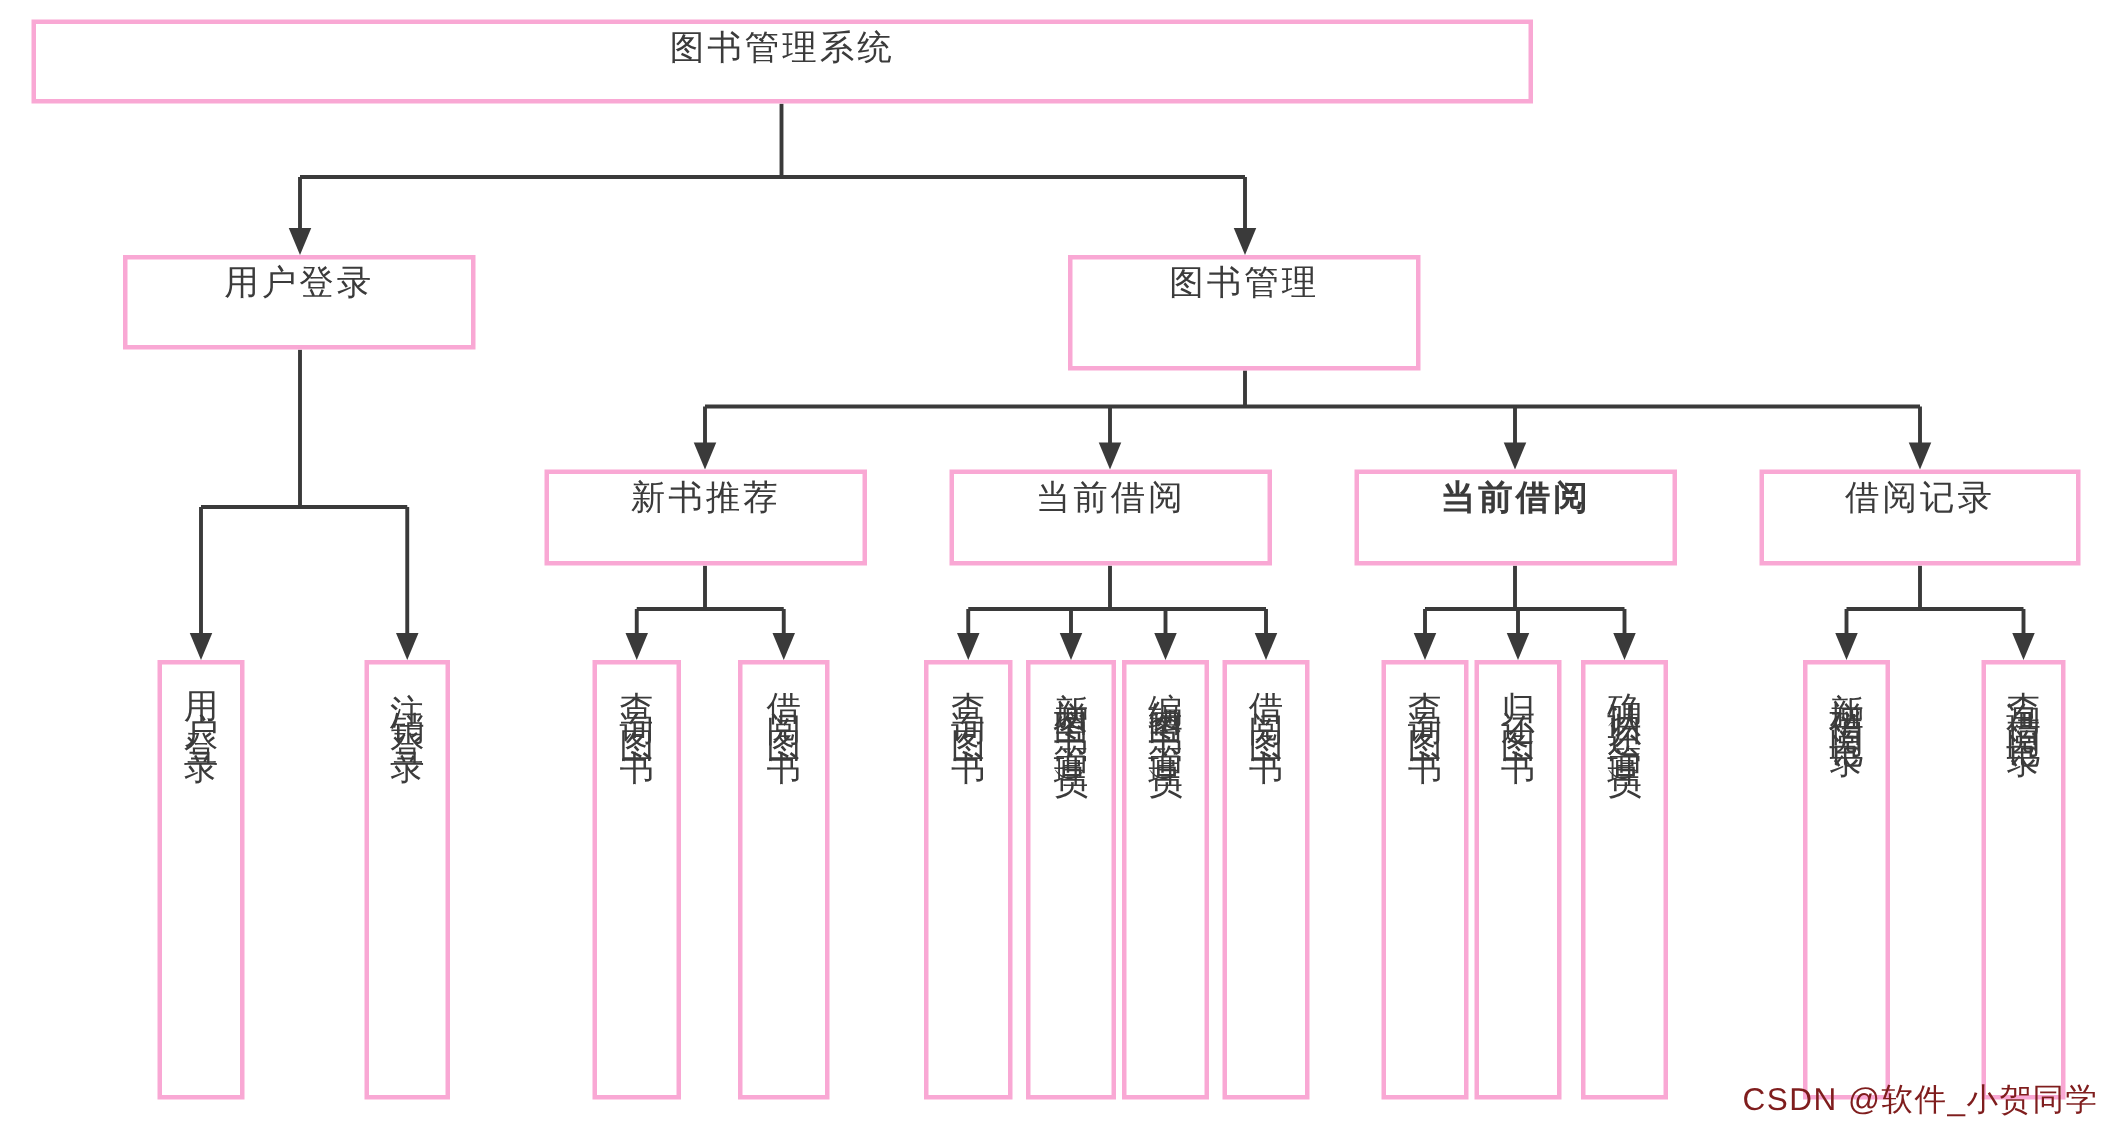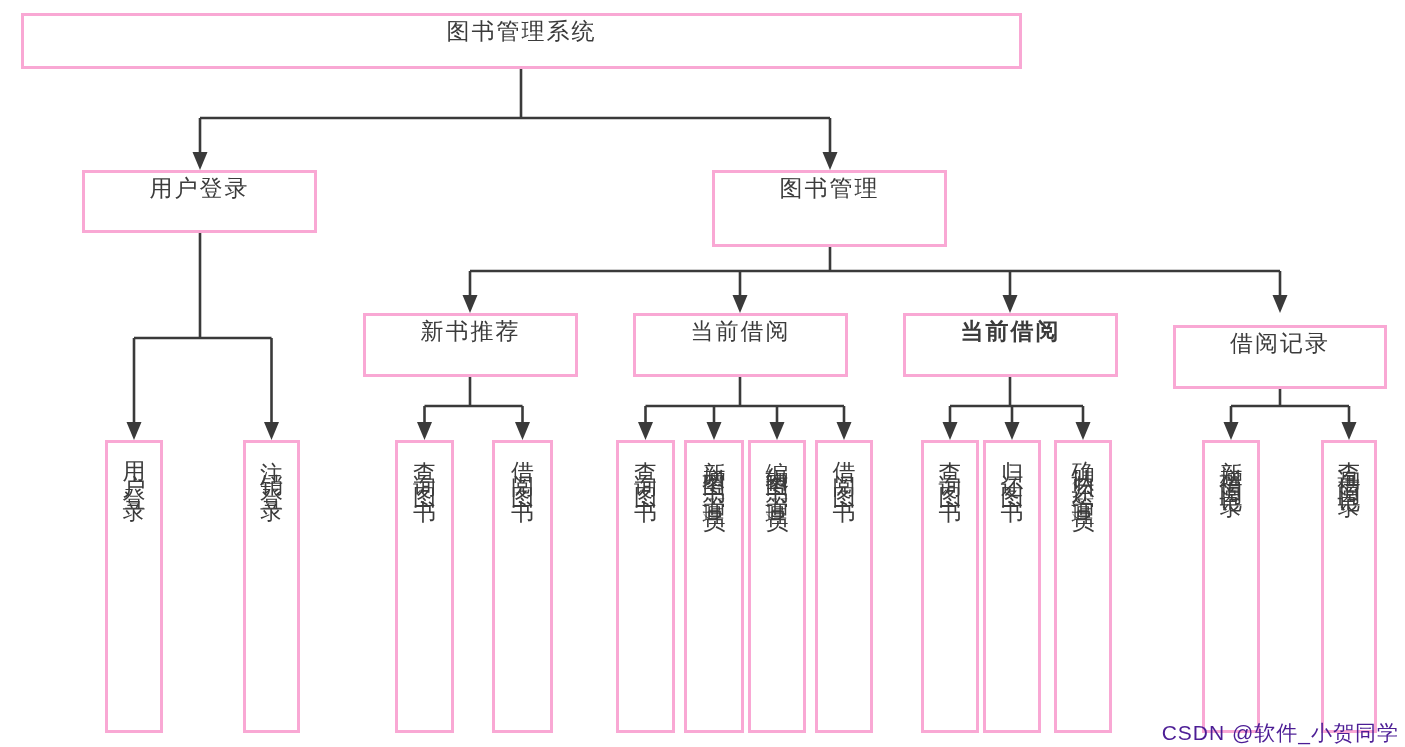--- a/index.html
+++ b/index.html
@@ -39,21 +39,21 @@
     font-size: 23px;
     letter-spacing: 7px;
     line-height: 1;
   }
   .vlabel.spread { letter-spacing: 13px; }
   #watermark {
     position: absolute;
     right: 6px;
     bottom: 0px;
     font-size: 21px;
-    color: #4c1d95;
+    color: #7f1d1d;
     letter-spacing: 1px;
     z-index: 3;
     white-space: nowrap;
     margin-left: 31px;
   }
 </style>
 </head>
 <body>
 
 <div id="canvas">
@@ -139,21 +139,21 @@
 
   <div class="node" style="left:363px; top:313px; width:215px; height:64px;">
     <span class="hlabel">新书推荐</span>
   </div>
   <div class="node" style="left:633px; top:313px; width:215px; height:64px;">
     <span class="hlabel">当前借阅</span>
   </div>
   <div class="node" style="left:903px; top:313px; width:215px; height:64px;font-weight:bold;">
     <span class="hlabel">当前借阅</span>
   </div>
-  <div class="node" style="left:1173px; top:313px; width:214px; height:64px;margin-top:12px;">
+  <div class="node" style="left:1173px; top:313px; width:214px; height:64px;">
     <span class="hlabel">借阅记录</span>
   </div>
 
   <div class="node" style="left:105px; top:440px; width:58px; height:293px;">
     <span class="vlabel spread">用户登录</span>
   </div>
   <div class="node" style="left:243px; top:440px; width:57px; height:293px;">
     <span class="vlabel spread">注销登录</span>
   </div>
 

